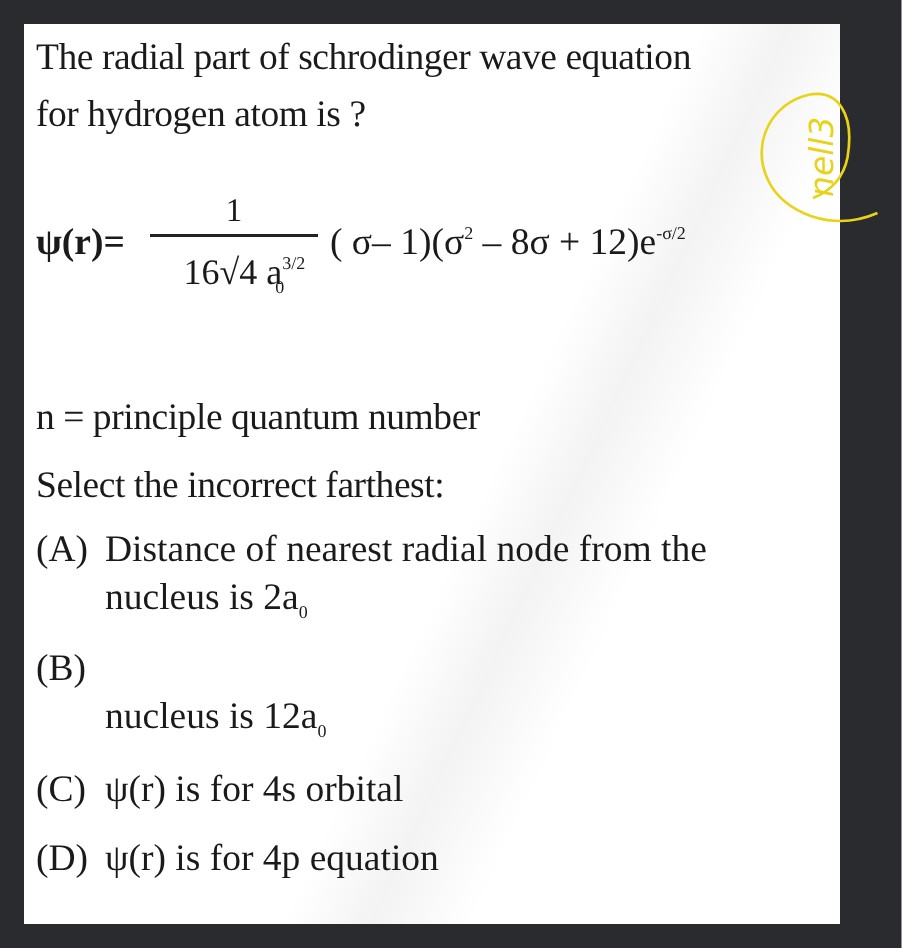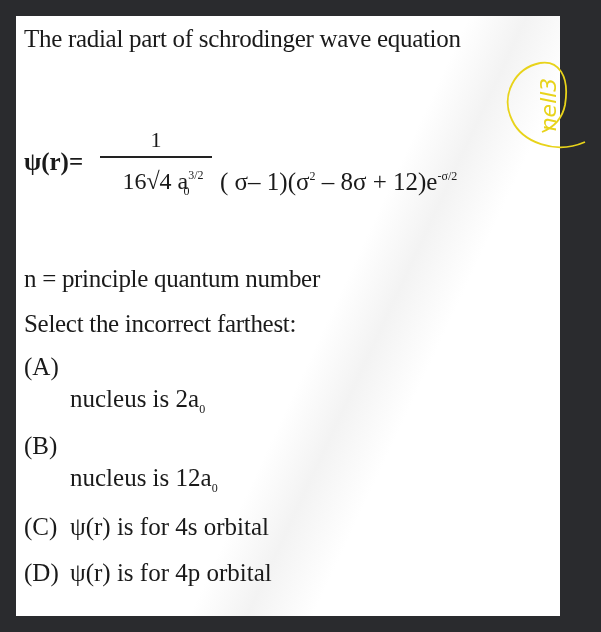--- a/index.html
+++ b/index.html
@@ -10,58 +10,59 @@
           box-sizing:border-box; }
   .line { position:absolute; left:8px; font-size:25px; line-height:30px; white-space:nowrap; letter-spacing:-0.3px; }
   .sub { font-size:12px; vertical-align:-6px; }
   .sup { font-size:12px; vertical-align:10px; }
   .formula { position:absolute; left:8px; top:110px; font-size:25px; height:70px; width:490px; }
   .formula .psi { position:absolute; left:0; top:22px;font-weight:bold; }
   .frac { position:absolute; left:76px; top:0; width:112px; text-align:center; }
   .frac .num { display:block; font-size:22px; line-height:28px; }
   .frac .bar { display:block; height:1.5px; background:#222; margin:2px 0; }
   .frac .den { display:block; font-size:24px; line-height:30px; white-space:nowrap; }
-  .formula .rest { position:absolute; left:196px; top:22px; white-space:nowrap;margin-top:20px; }
+  .formula .rest { position:absolute; left:196px; top:22px; white-space:nowrap; }
   .opt { position:absolute; left:8px; font-size:25px; line-height:32px; white-space:nowrap; }
   .opt .lbl { display:inline-block; width:46px; }
   .opt .cont { position:absolute; left:46px; }
   .annot { position:absolute; left:500px; top:60px; width:90px; height:95px; }
   .annot-text { position:absolute; left:522px; top:92px; color:#e8d31a; font-family:"DejaVu Sans",sans-serif;
                 font-size:22px; font-style:italic; transform:rotate(-90deg); transform-origin:center; white-space:nowrap; }
 </style>
 </head>
 <body>
 
 <div class="card">
   <div class="line" style="top:8px">The radial part of schrodinger wave equation</div>
+  <div class="line" style="top:46px">for hydrogen atom is ?</div>
 
   <div class="formula">
     <span class="psi">ψ(r)=</span>
     <span class="frac">
       <span class="num">1</span>
       <span class="bar"></span>
       <span class="den"><span>16√4 a</span><span class="sup">3/2</span><span class="sub" style="margin-left:-20px">0</span></span>
     </span>
     <span class="rest"><span>( σ– 1)(σ</span><span class="sup">2</span><span> – 8σ + 12)e</span><span class="sup">-σ/2</span></span>
   </div>
 
   <div class="line" style="top:248px">n = principle quantum number</div>
   <div class="line" style="top:293px">Select the incorrect farthest:</div>
 
   <div class="opt" style="top:335px">
-    <span class="lbl">(A)</span><span class="cont"><br><span>nucleus is 2a</span><span class="sub">0</span></span>
+    <span class="lbl">(A)</span><span class="cont"><span>Distance of nearest radial node from the</span><br><span>nucleus is 2a</span><span class="sub">0</span></span>
   </div>
   <div class="opt" style="top:414px">
     <span class="lbl">(B)</span><span class="cont"><br><span>nucleus is 12a</span><span class="sub">0</span></span>
   </div>
   <div class="opt" style="top:495px">
     <span class="lbl">(C)</span><span class="cont">ψ(r) is for 4s orbital</span>
   </div>
   <div class="opt" style="top:541px">
-    <span class="lbl">(D)</span><span class="cont">ψ(r) is for 4p orbital</span>
+    <span class="lbl">(D)</span><span class="cont">ψ(r) is for 4p equation</span>
   </div>
 </div>
 
 <svg class="annot" viewBox="0 0 90 95">
   <path d="M40 3 C15 8, 0 35, 12 60 C22 82, 55 95, 85 82" fill="none" stroke="#e8d31a" stroke-width="1.8"></path>
   <path d="M40 3 C58 0, 70 15, 65 45 C62 60, 52 68, 42 72" fill="none" stroke="#e8d31a" stroke-width="1.8"></path>
 </svg>
 <div class="annot-text">nell3</div>
 
 </body></html>

